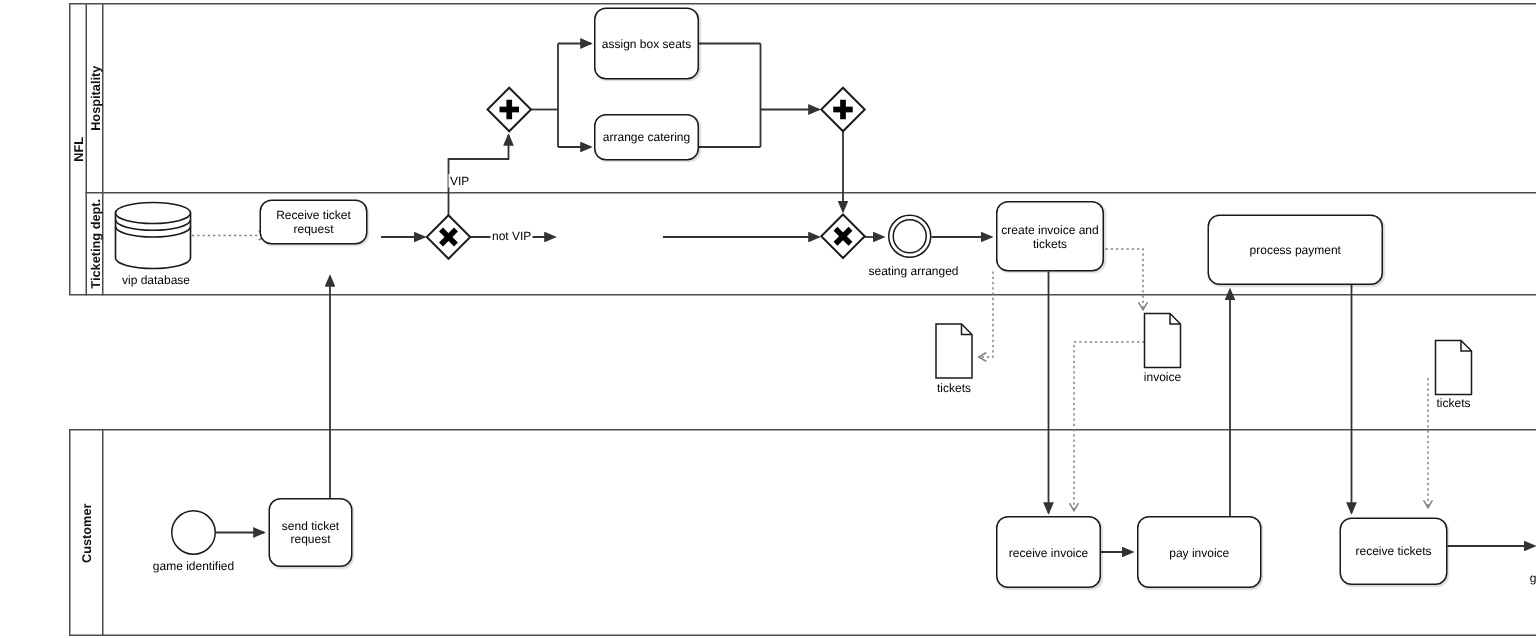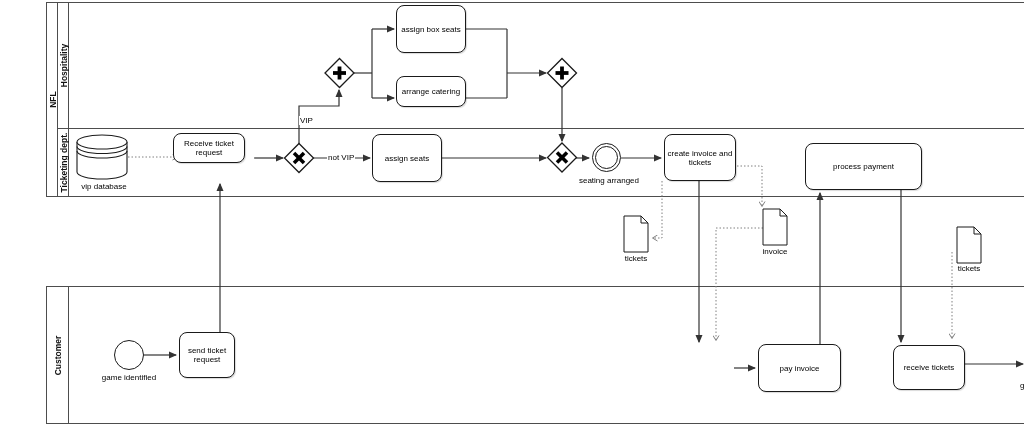--- a/index.html
+++ b/index.html
@@ -131,24 +131,24 @@
       <path d="M33 142 L33 172 A25 7 0 0 0 83 172 L83 142"></path>
       <ellipse cx="58" cy="142" rx="25" ry="7"></ellipse>
       <path d="M33 146.5 A25 7 0 0 0 83 146.5" fill="none"></path>
       <path d="M33 151 A25 7 0 0 0 83 151" fill="none"></path>
     </g>
   </svg>
 
   <div class="task node" style="left:352px;top:5px;width:70px;height:48px;">assign box seats</div>
   <div class="task node" style="left:352px;top:76px;width:70px;height:31px;">arrange catering</div>
   <div class="task node" style="left:129px;top:133px;width:72px;height:30px;">Receive ticket request</div>
-  <div class="task node" style="left:328px;top:134px;width:70px;height:48px;">assign seats</div>
   <div class="task node" style="left:620px;top:134px;width:72px;height:47px;">create invoice and tickets</div>
   <div class="task node" style="left:761px;top:143px;width:117px;height:47px;">process payment</div>
   <div class="task node" style="left:135px;top:332px;width:56px;height:46px;">send ticket request</div>
+  <div class="task node" style="left:620px;top:344px;width:70px;height:48px;">receive invoice</div>
   <div class="task node" style="left:714px;top:344px;width:83px;height:48px;">pay invoice</div>
   <div class="task node" style="left:849px;top:345px;width:72px;height:45px;">receive tickets</div>
 
   <div class="event ev-start node" style="left:70px;top:340px;width:30px;height:30px;"></div>
   <div class="event ev-mid node" style="left:548px;top:143px;width:29px;height:29px;">
     <div class="inner"></div>
   </div>
   <div class="event ev-end node" style="left:982px;top:349px;width:30px;height:30px;"></div>
 
   <div class="flabel node" style="left:23px;top:182px;width:74px;">vip database</div>

